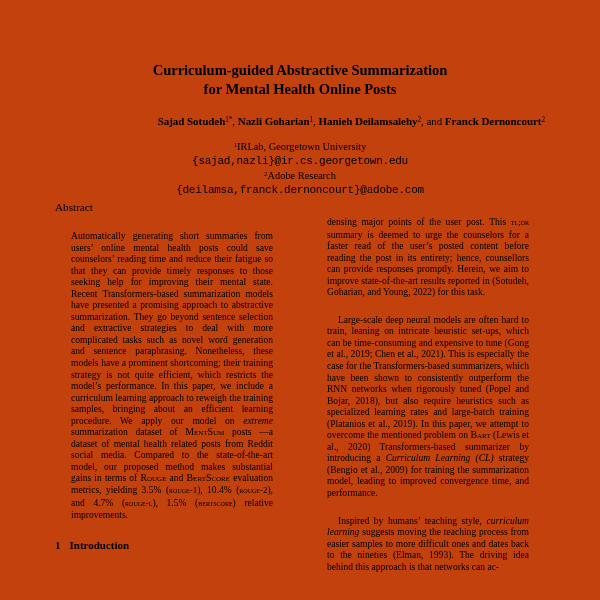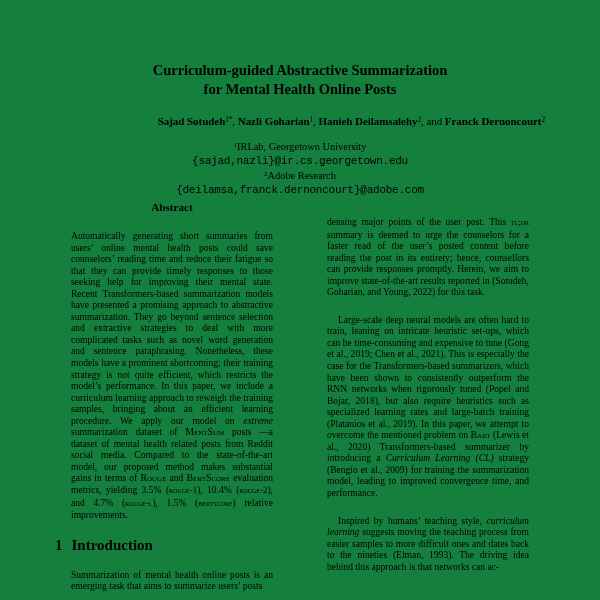--- a/index.html
+++ b/index.html
@@ -11,21 +11,21 @@
     width: 600px;
     height: 600px;
     overflow: hidden;
     font-family: "Liberation Serif", serif;
     color: #000000;
   }
   #page {
     position: relative;
     width: 600px;
     height: 600px;
-    background: #15803d;
+    background: #c2410c;
     box-sizing: border-box;
     padding: 0 55px;
   }
   
   .title {
     text-align: center;
     font-weight: bold;
     font-size: 14.6px;
     line-height: 19px;
     padding-top: 61px;
@@ -70,29 +70,28 @@
     bottom: 0;
     display: flex;
     gap: 22px;
     overflow: hidden;
   }
   .col {
     width: 234px;
     overflow: hidden;
   }
   .sec-head-center {
-    text-align: center;
-    font-weight: bold;
+    font-weight: normal;
     font-size: 11.2px;
     line-height: 14px;
     margin: 0 0 7px 0;
   }
   .sec-head {
     font-weight: bold;
-    font-size: 15px;
+    font-size: 11px;
     line-height: 16px;
     margin: 13px 0 7px 0;
   }
   .sec-head .num { margin-right: 9px; }
 
   p.body {
     margin: 16px;
     font-size: 9.55px;
     line-height: 11.55px;
     text-align: justify;
@@ -133,21 +132,20 @@
     <span class="affil-row mono">{deilamsa,franck.dernoncourt}@adobe.com</span>
   </div>
 
   <div id="columns">
 
     <div class="col">
       <div class="sec-head-center">Abstract</div>
       <p class="body abstract-body"><span>Automatically generating short summaries from users’ online mental health posts could save counselors’ reading time and reduce their fatigue so that they can provide timely responses to those seeking help for improving their mental state. Recent Transformers-based summarization models have presented a promising approach to abstractive summarization. They go beyond sentence selection and extractive strategies to deal with more complicated tasks such as novel word generation and sentence paraphrasing. Nonetheless, these models have a prominent shortcoming; their training strategy is not quite efficient, which restricts the model’s performance. In this paper, we include a curriculum learning approach to reweigh the training samples, bringing about an efficient learning procedure. We apply our model on </span><i>extreme</i><span> summarization dataset of </span><span class="sc">MentSum</span><span> posts —a dataset of mental health related posts from Reddit social media. Compared to the state-of-the-art model, our proposed method makes substantial gains in terms of </span><span class="sc">Rouge</span><span> and </span><span class="sc">BertScore</span><span> evaluation metrics, yielding 3.5% (</span><span class="sc-sm">rouge-1</span><span>), 10.4% (</span><span class="sc-sm">rouge-2</span><span>), and 4.7% (</span><span class="sc-sm">rouge-l</span><span>), 1.5% (</span><span class="sc-sm">bertscore</span><span>) relative improvements.</span></p>
 
       <div class="sec-head"><span class="num">1</span><span>Introduction</span></div>
-      <p class="body">Summarization of mental health online posts is an emerging task that aims to summarize users’ posts</p>
     </div>
 
     <div class="col">
       <p class="body"><span>densing major points of the user post. This </span><span class="sc-sm">tl;dr</span><span> summary is deemed to urge the counselors for a faster read of the user’s posted content before reading the post in its entirety; hence, counsellors can provide responses promptly. Herein, we aim to improve state-of-the-art results reported in (Sotudeh, Goharian, and Young, 2022) for this task.</span></p>
 
       <p class="body"><span>Large-scale deep neural models are often hard to train, leaning on intricate heuristic set-ups, which can be time-consuming and expensive to tune (Gong et al., 2019; Chen et al., 2021). This is especially the case for the Transformers-based summarizers, which have been shown to consistently outperform the RNN networks when rigorously tuned (Popel and Bojar, 2018), but also require heuristics such as specialized learning rates and large-batch training (Platanios et al., 2019). In this paper, we attempt to overcome the mentioned problem on </span><span class="sc">Bart</span><span> (Lewis et al., 2020) Transformers-based summarizer by introducing a </span><i>Curriculum Learning (CL)</i><span> strategy (Bengio et al., 2009) for training the summarization model, leading to improved convergence time, and performance.</span></p>
 
       <p class="body"><span>Inspired by humans’ teaching style, </span><i>curriculum learning</i><span> suggests moving the teaching process from easier samples to more difficult ones and dates back to the nineties (Elman, 1993). The driving idea behind this approach is that networks can ac-</span></p>
     </div>
 

